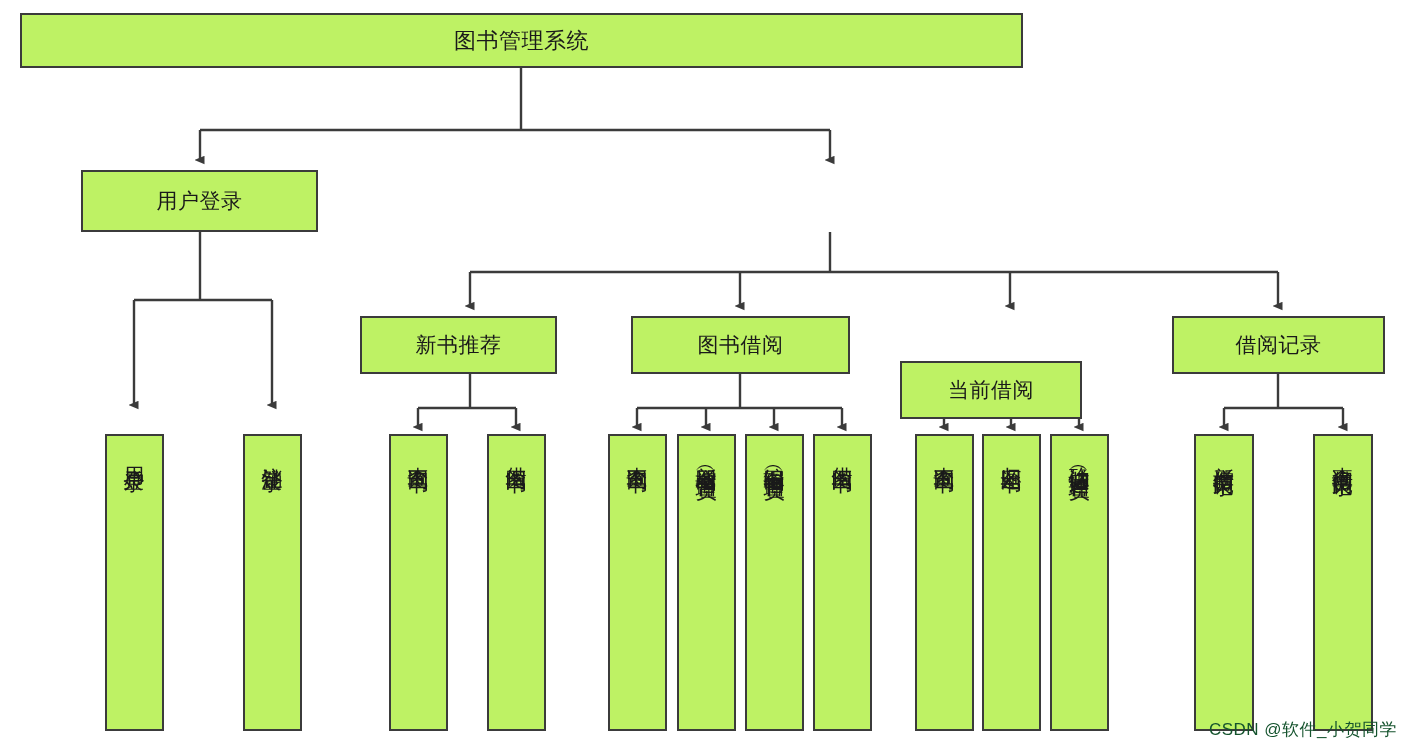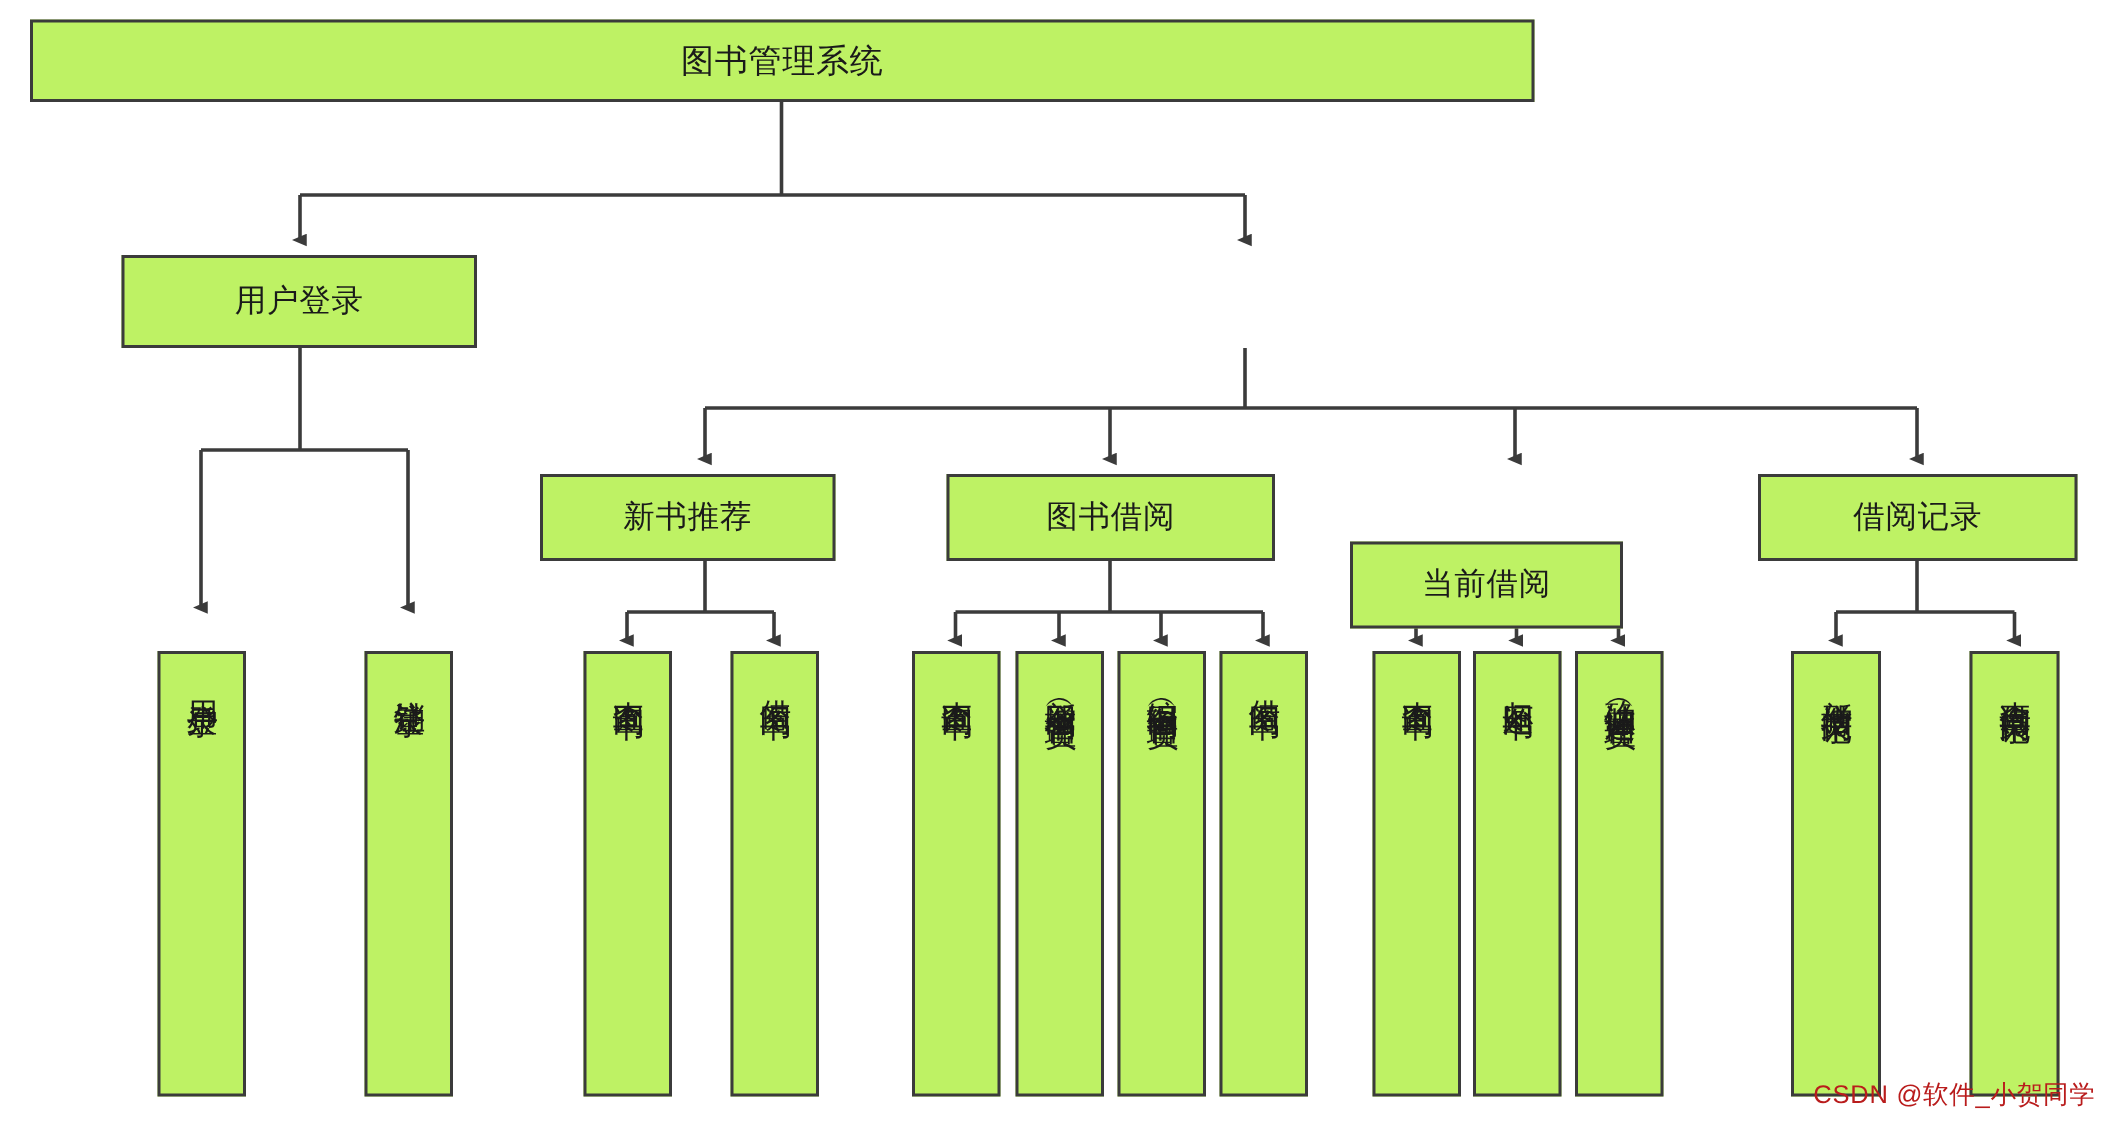--- a/index.html
+++ b/index.html
@@ -59,21 +59,21 @@
     text-orientation: upright;
     font-size: 21px;
     letter-spacing: 2px;
     line-height: 1;
   }
   .watermark {
     position: absolute;
     right: 8px;
     bottom: 6px;
     font-size: 17px;
-    color: #b91c1c;
+    color: #14532d;
     letter-spacing: 0.5px;
     z-index: 3;
     white-space: nowrap;
   }
 </style>
 </head>
 <body>
 
 <div id="canvas">
 

